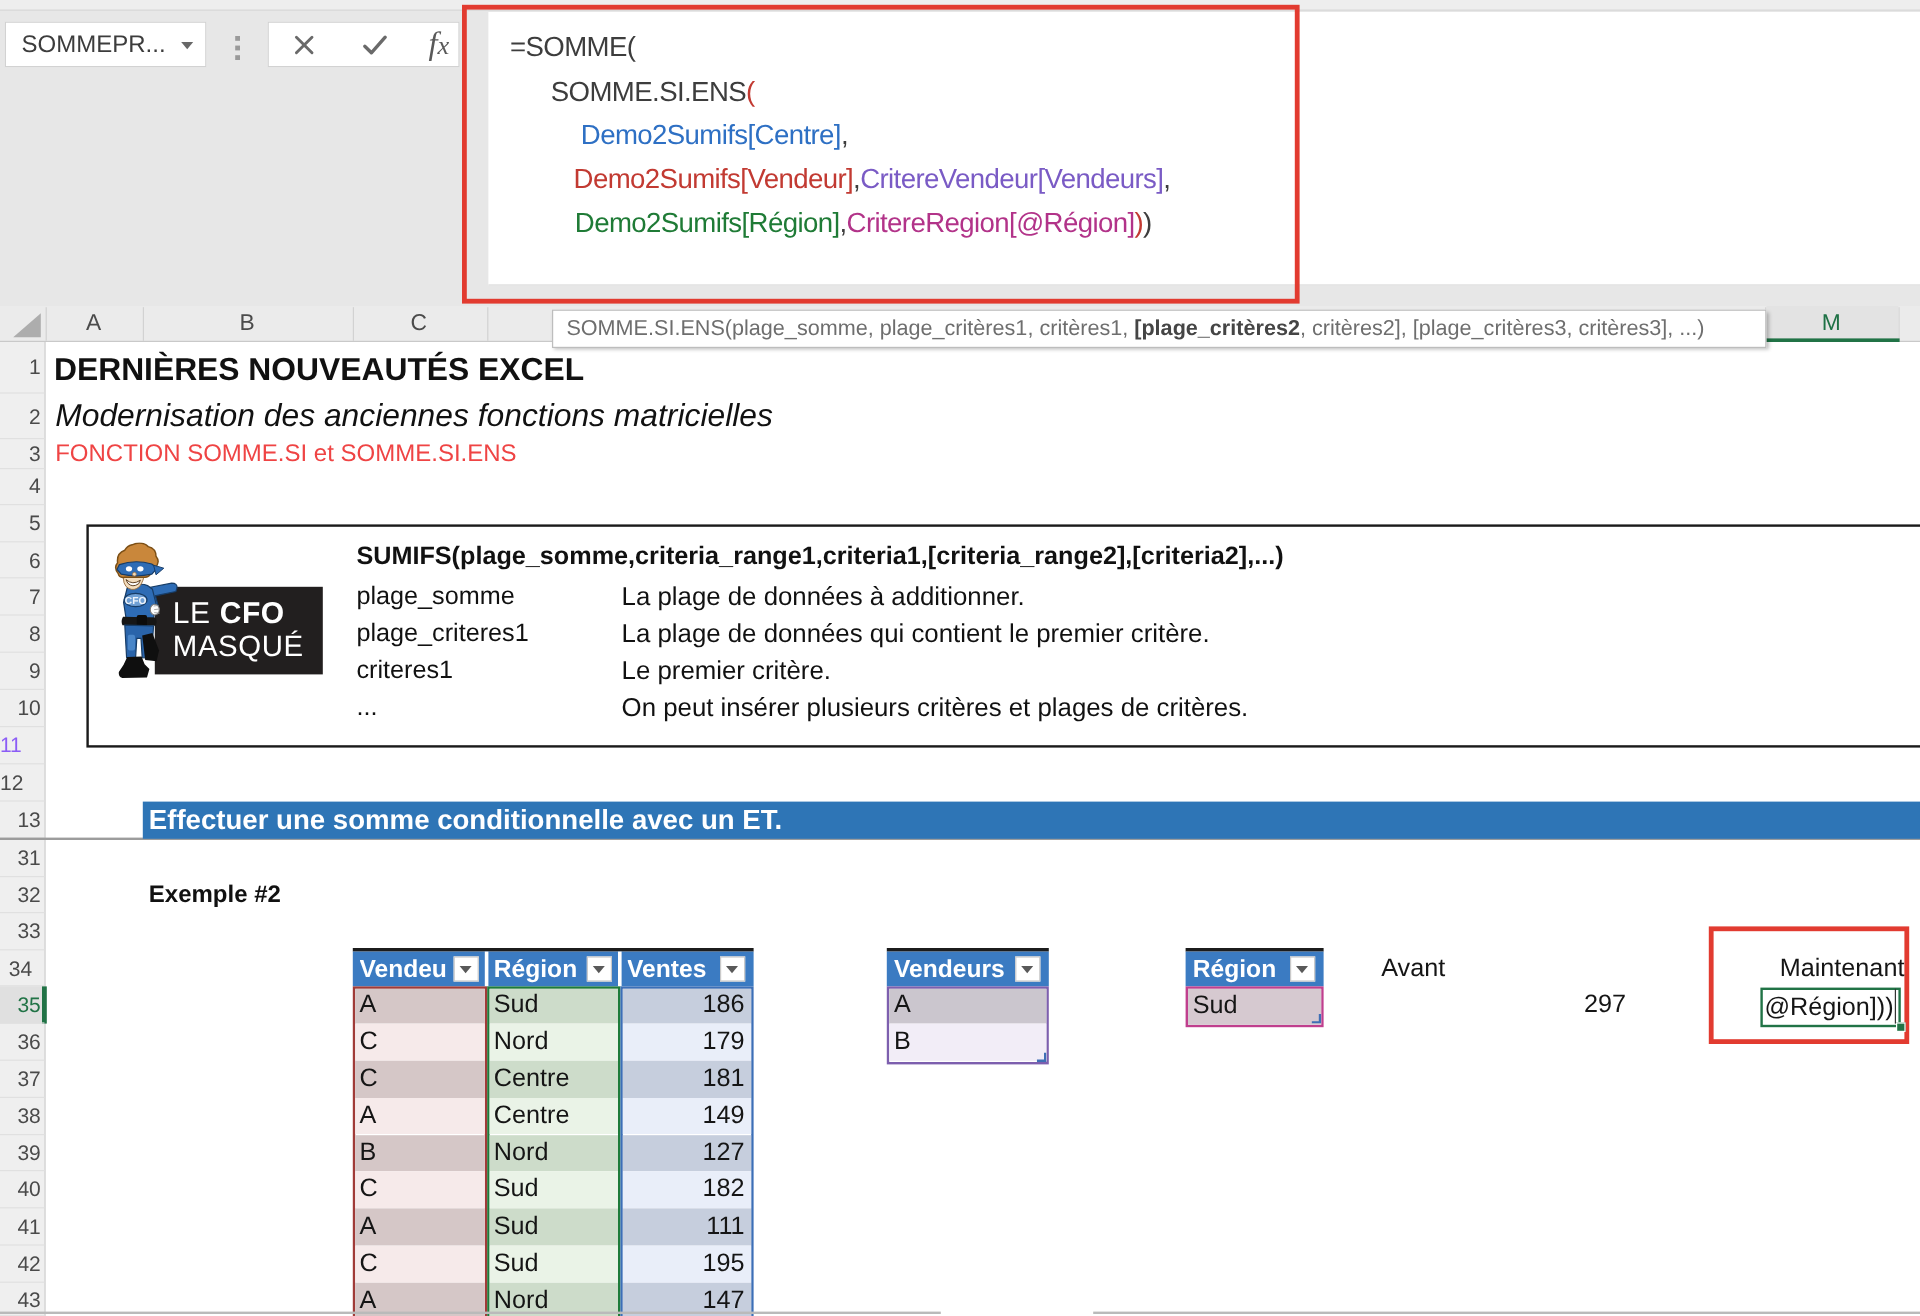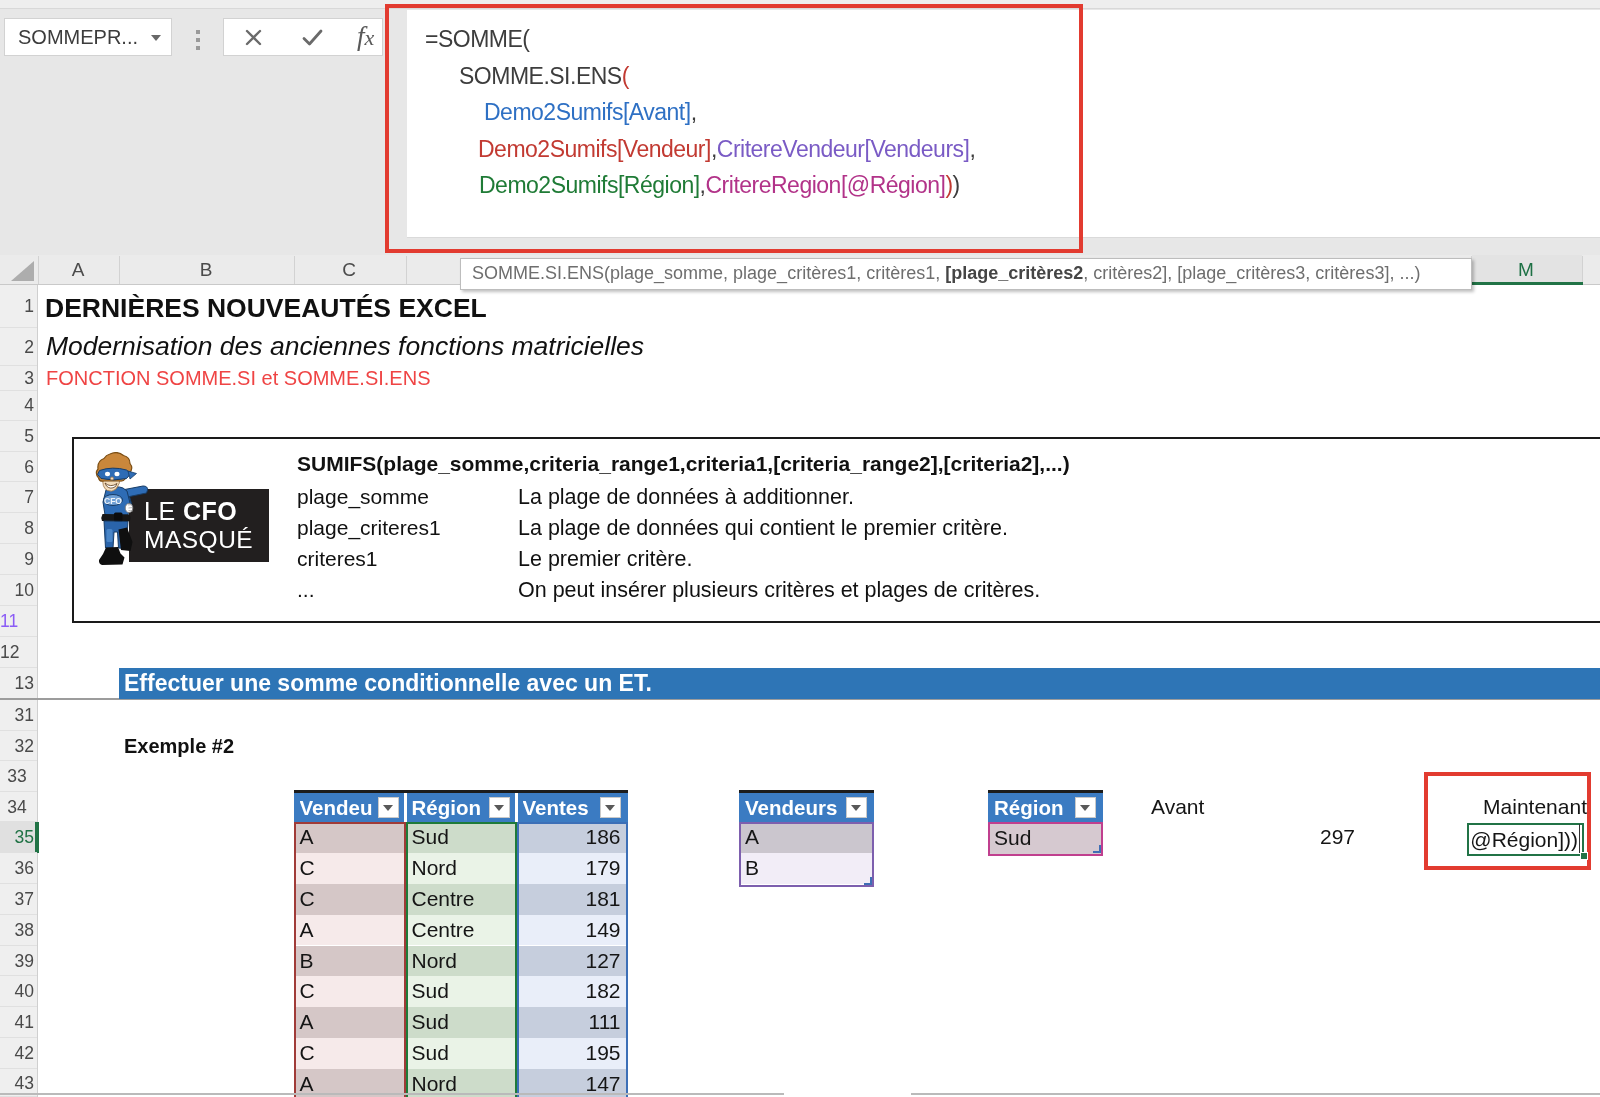--- a/index.html
+++ b/index.html
@@ -22,21 +22,21 @@
 <div class="ab" style="left:223px;top:18px;width:160px;height:38px;background:#fff;border:1px solid #d2d2d2;box-sizing:border-box;"></div>
 <svg class="ab" style="left:245px;top:29px;" width="17" height="17" viewBox="0 0 17 17">
 <path d="M2 2 L15 15 M15 2 L2 15" stroke="#6a6a6a" stroke-width="2.4" stroke-linecap="round" fill="none"></path>
   </svg>
 <svg class="ab" style="left:302px;top:28px;" width="21" height="19" viewBox="0 0 21 19">
 <path d="M2 10.5 L7.5 16 L19 3" stroke="#6a6a6a" stroke-width="2.8" stroke-linecap="round" stroke-linejoin="round" fill="none"></path>
   </svg>
 <div class="ab" style="left:357px;top:21px;font-family:'Liberation Serif',serif;font-style:italic;font-size:27px;color:#595959;">f<span style="font-size:22px;">x</span></div>
 <div class="ab" style="left:425px;top:26px;font-size:23px;letter-spacing:-0.5px;white-space:nowrap;"><span style="color:#3d3d3d">=SOMME(</span></div>
 <div class="ab" style="left:459px;top:62.5px;font-size:23px;letter-spacing:-0.5px;white-space:nowrap;"><span style="color:#3d3d3d">SOMME.SI.ENS</span><span style="color:#c23a32">(</span></div>
-<div class="ab" style="left:484px;top:99px;font-size:23px;letter-spacing:-0.5px;white-space:nowrap;"><span style="color:#2e70c4">Demo2Sumifs[Avant]</span><span style="color:#3d3d3d">,</span></div>
+<div class="ab" style="left:484px;top:99px;font-size:23px;letter-spacing:-0.5px;white-space:nowrap;"><span style="color:#2e70c4">Demo2Sumifs[Centre]</span><span style="color:#3d3d3d">,</span></div>
 <div class="ab" style="left:478px;top:135.5px;font-size:23px;letter-spacing:-0.5px;white-space:nowrap;"><span style="color:#c23a32">Demo2Sumifs[Vendeur]</span><span style="color:#3d3d3d">,</span><span style="color:#7a5bc5">CritereVendeur[Vendeurs]</span><span style="color:#3d3d3d">,</span></div>
 <div class="ab" style="left:479px;top:172px;font-size:23px;letter-spacing:-0.5px;white-space:nowrap;"><span style="color:#1f7b36">Demo2Sumifs[Région]</span><span style="color:#3d3d3d">,</span><span style="color:#b23389">CritereRegion[@Région]</span><span style="color:#c23a32">)</span><span style="color:#3d3d3d">)</span></div>
 <div class="ab" style="left:385px;top:4px;width:698px;height:249px;border:4px solid #e23b30;box-sizing:border-box;"></div>
 <div class="ab" style="left:1424px;top:772px;width:167px;height:98px;border:4px solid #e23b30;box-sizing:border-box;"></div>
 <div class="ab" style="left:0;top:255px;width:1600px;height:29.5px;background:#ebebeb;border-bottom:1px solid #c9c9c9;box-sizing:border-box;"></div>
 <div class="ab" style="left:11px;top:261px;width:0;height:0;border-left:23px solid transparent;border-bottom:20px solid #adadad;"></div>
 <div class="ab" style="left:38px;top:256px;width:1px;height:28px;background:#d2d2d2;"></div>
 <div class="ab" style="left:119px;top:256px;width:1px;height:28px;background:#d2d2d2;"></div>
 <div class="ab" style="left:293.5px;top:256px;width:1px;height:28px;background:#d2d2d2;"></div>
 <div class="ab" style="left:406px;top:256px;width:1px;height:28px;background:#d2d2d2;"></div>
@@ -81,21 +81,21 @@
 <div class="ab" style="left:0;top:606px;width:34px;height:30.9px;line-height:30.9px;font-size:17.5px;color:#8b5cf6;">11</div>
 <div class="ab" style="left:0;top:635.9px;width:37px;height:1px;background:#e0e0e0;"></div>
 <div class="ab" style="left:0;top:636.9px;width:34px;height:30.9px;line-height:30.9px;font-size:17.5px;color:#4a4a4a;">12</div>
 <div class="ab" style="left:0;top:666.8px;width:37px;height:1px;background:#e0e0e0;"></div>
 <div class="ab" style="left:0;top:667.8px;width:34px;height:30.9px;line-height:30.9px;text-align:right;font-size:17.5px;color:#4a4a4a;">13</div>
 <div class="ab" style="left:0;top:697.7px;width:37px;height:1px;background:#e0e0e0;"></div>
 <div class="ab" style="left:0;top:700px;width:34px;height:30.6px;line-height:30.6px;text-align:right;font-size:17.5px;color:#4a4a4a;">31</div>
 <div class="ab" style="left:0;top:729.6px;width:37px;height:1px;background:#e0e0e0;"></div>
 <div class="ab" style="left:0;top:730.6px;width:34px;height:30.8px;line-height:30.8px;text-align:right;font-size:17.5px;color:#4a4a4a;">32</div>
 <div class="ab" style="left:0;top:760.4px;width:37px;height:1px;background:#e0e0e0;"></div>
-<div class="ab" style="left:0;top:761.4px;width:34px;height:30.1px;line-height:30.1px;text-align:center;font-size:17.5px;color:#4a4a4a;">33</div>
+<div class="ab" style="left:0;top:761.4px;width:34px;height:30.1px;line-height:30.1px;text-align:right;font-size:17.5px;color:#4a4a4a;">33</div>
 <div class="ab" style="left:0;top:790.5px;width:37px;height:1px;background:#e0e0e0;"></div>
 <div class="ab" style="left:0;top:791.5px;width:34px;height:30.8px;line-height:30.8px;text-align:center;font-size:17.5px;color:#4a4a4a;">34</div>
 <div class="ab" style="left:0;top:821.3px;width:37px;height:1px;background:#e0e0e0;"></div>
 <div class="ab" style="left:0;top:822.3px;width:37px;height:30.8px;background:#e0e0e0;"></div>
 <div class="ab" style="left:35px;top:822.3px;width:3.5px;height:30.8px;background:#217346;"></div>
 <div class="ab" style="left:0;top:822.3px;width:34px;height:30.8px;line-height:30.8px;text-align:right;font-size:17.5px;color:#217346;">35</div>
 <div class="ab" style="left:0;top:852.1px;width:37px;height:1px;background:#e0e0e0;"></div>
 <div class="ab" style="left:0;top:853.1px;width:34px;height:30.8px;line-height:30.8px;text-align:right;font-size:17.5px;color:#4a4a4a;">36</div>
 <div class="ab" style="left:0;top:882.9px;width:37px;height:1px;background:#e0e0e0;"></div>
 <div class="ab" style="left:0;top:883.9px;width:34px;height:30.8px;line-height:30.8px;text-align:right;font-size:17.5px;color:#4a4a4a;">37</div>

